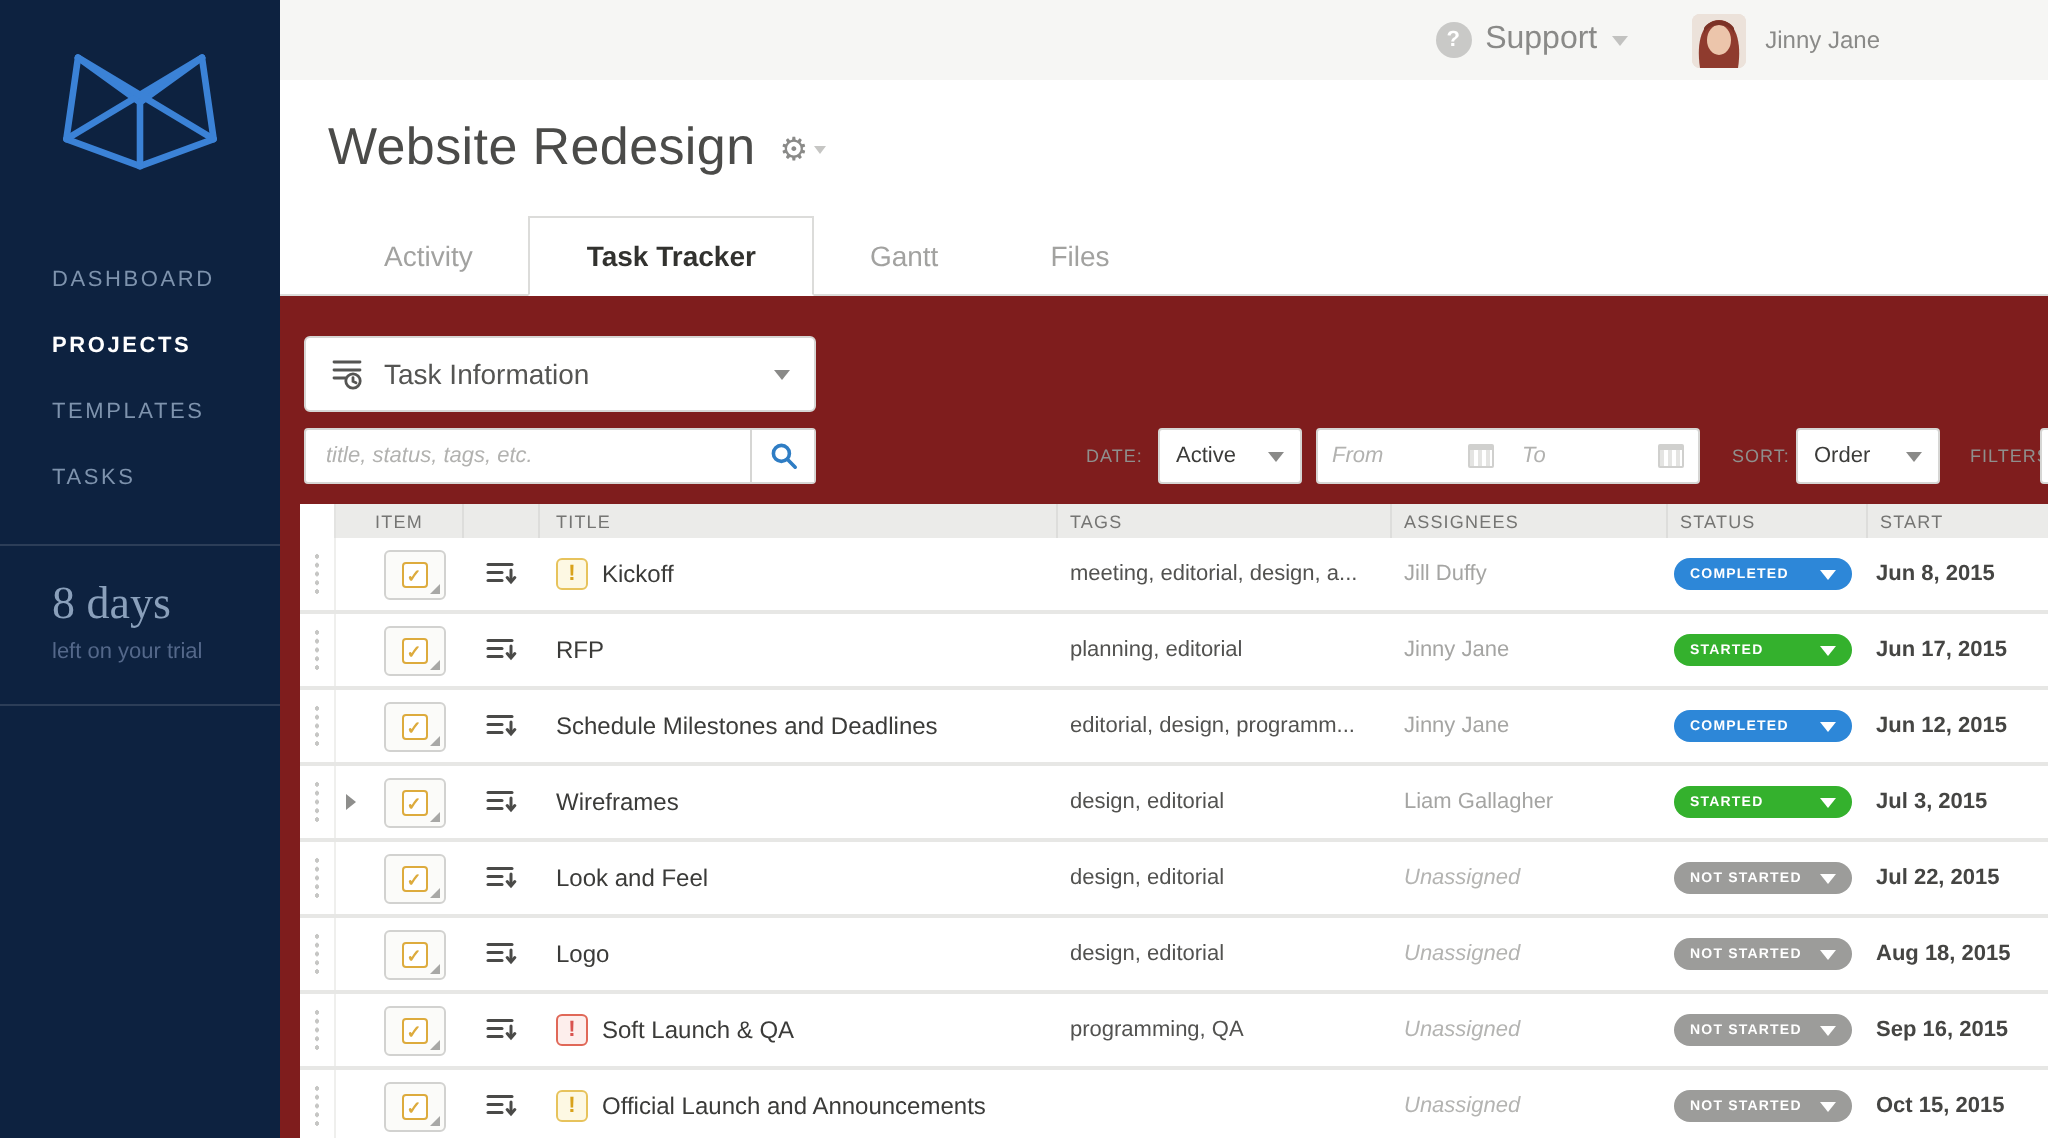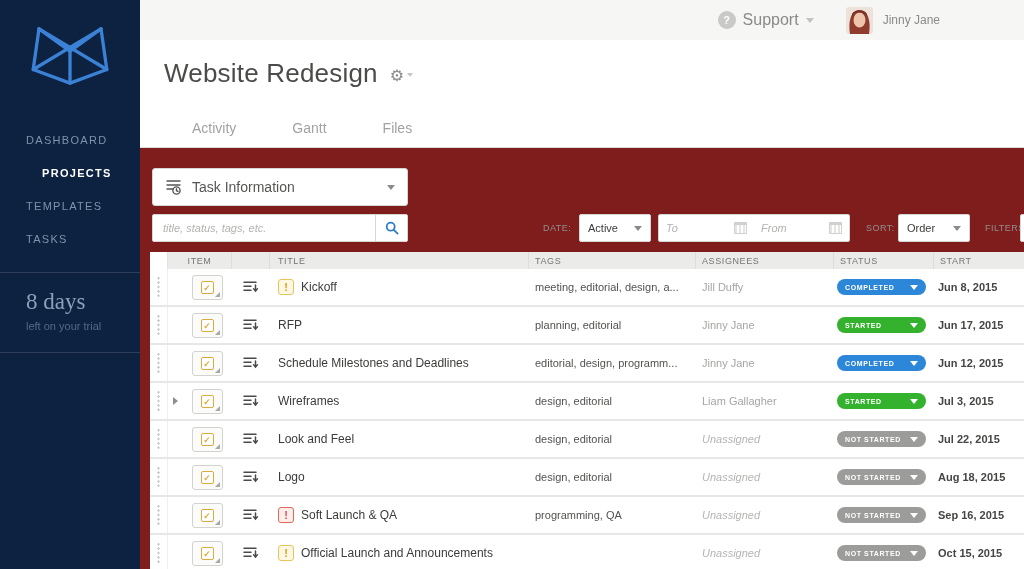--- a/index.html
+++ b/index.html
@@ -5,21 +5,21 @@
   * { margin:0; padding:0; box-sizing:border-box; }
   html,body { width:1024px; height:569px; overflow:hidden; }
   body { font-family:"Liberation Sans", sans-serif; background:#fff; }
   .app { position:relative; width:1024px; height:569px; overflow:hidden; }
 
   
   .sidebar { position:absolute; left:0; top:0; width:140px; height:569px; background:#0d2240; z-index:5; }
   .logo { margin:24px 0 0 26px; display:block; }
   .nav { margin-top:38px; list-style:none; }
   .nav li { padding:0 0 0 26px; line-height:33px; font-size:11px; letter-spacing:1.3px; color:#7e93ad; cursor:pointer; }
-  .nav li.active { color:#ffffff; font-weight:bold;margin-left:16px; }
+  .nav li.active { color:#ffffff; font-weight:bold; }
   .trial { margin-top:16px; border-top:1px solid rgba(255,255,255,.13); border-bottom:1px solid rgba(255,255,255,.13); padding:16px 25px 20px 26px; }
   .trial-days { font-family:"Liberation Serif", serif; font-size:23px; color:#8aa0bb; }
   .trial-note { margin-top:5px; font-size:11px; color:#54688a; }
 
   
   .topbar { position:absolute; left:140px; top:0; right:0; height:40px; background:#f6f6f4; display:flex; align-items:center; justify-content:flex-end; padding-right:84px; }
   .support { display:flex; align-items:center; gap:7px; margin-right:32px; cursor:pointer; }
   .qmark { width:18px; height:18px; border-radius:50%; background:#c9c9c7; color:#fff; font-size:11px; font-weight:bold; display:flex; align-items:center; justify-content:center; }
   .support-label { font-size:16px; color:#8a8a88; }
   .chev { width:0; height:0; border-left:4px solid transparent; border-right:4px solid transparent; border-top:5px solid #c2c2c0; }
@@ -145,20 +145,21 @@
   <div class="page-header">
     <div class="title-row">
       <h1 class="page-title">Website Redesign</h1>
       <span class="gear-wrap">
         <span class="gear">⚙</span>
         <span class="gear-chev"></span>
       </span>
     </div>
     <div class="tabs" id="tabs">
         <div class="tab">Activity</div>
+        <div class="tab active">Task Tracker</div>
         <div class="tab">Gantt</div>
         <div class="tab">Files</div>
       </div>
   </div>
 
   <div class="content">
 
     <div class="view-selector">
       <svg width="17" height="16" viewBox="0 0 17 16" stroke="#555553" stroke-width="1.4" fill="none" stroke-linecap="round">
         <path d="M2 2 H15"></path>
@@ -183,25 +184,25 @@
       </div>
 
       <span class="flbl" style="left:391px">DATE:</span>
       <div class="ctrl sel" style="left:427px; width:72px">
         <span>Active</span>
         <span class="vs-caret"></span>
       </div>
 
       <div class="ctrl fromto">
         <span class="half">
-          <span class="ph">To</span>
+          <span class="ph">From</span>
           <span class="cal"></span>
         </span>
         <span class="half">
-          <span class="ph">From</span>
+          <span class="ph">To</span>
           <span class="cal"></span>
         </span>
       </div>
 
       <span class="flbl" style="left:714px">SORT:</span>
       <div class="ctrl sel" style="left:746px; width:72px">
         <span>Order</span>
         <span class="vs-caret"></span>
       </div>
 

